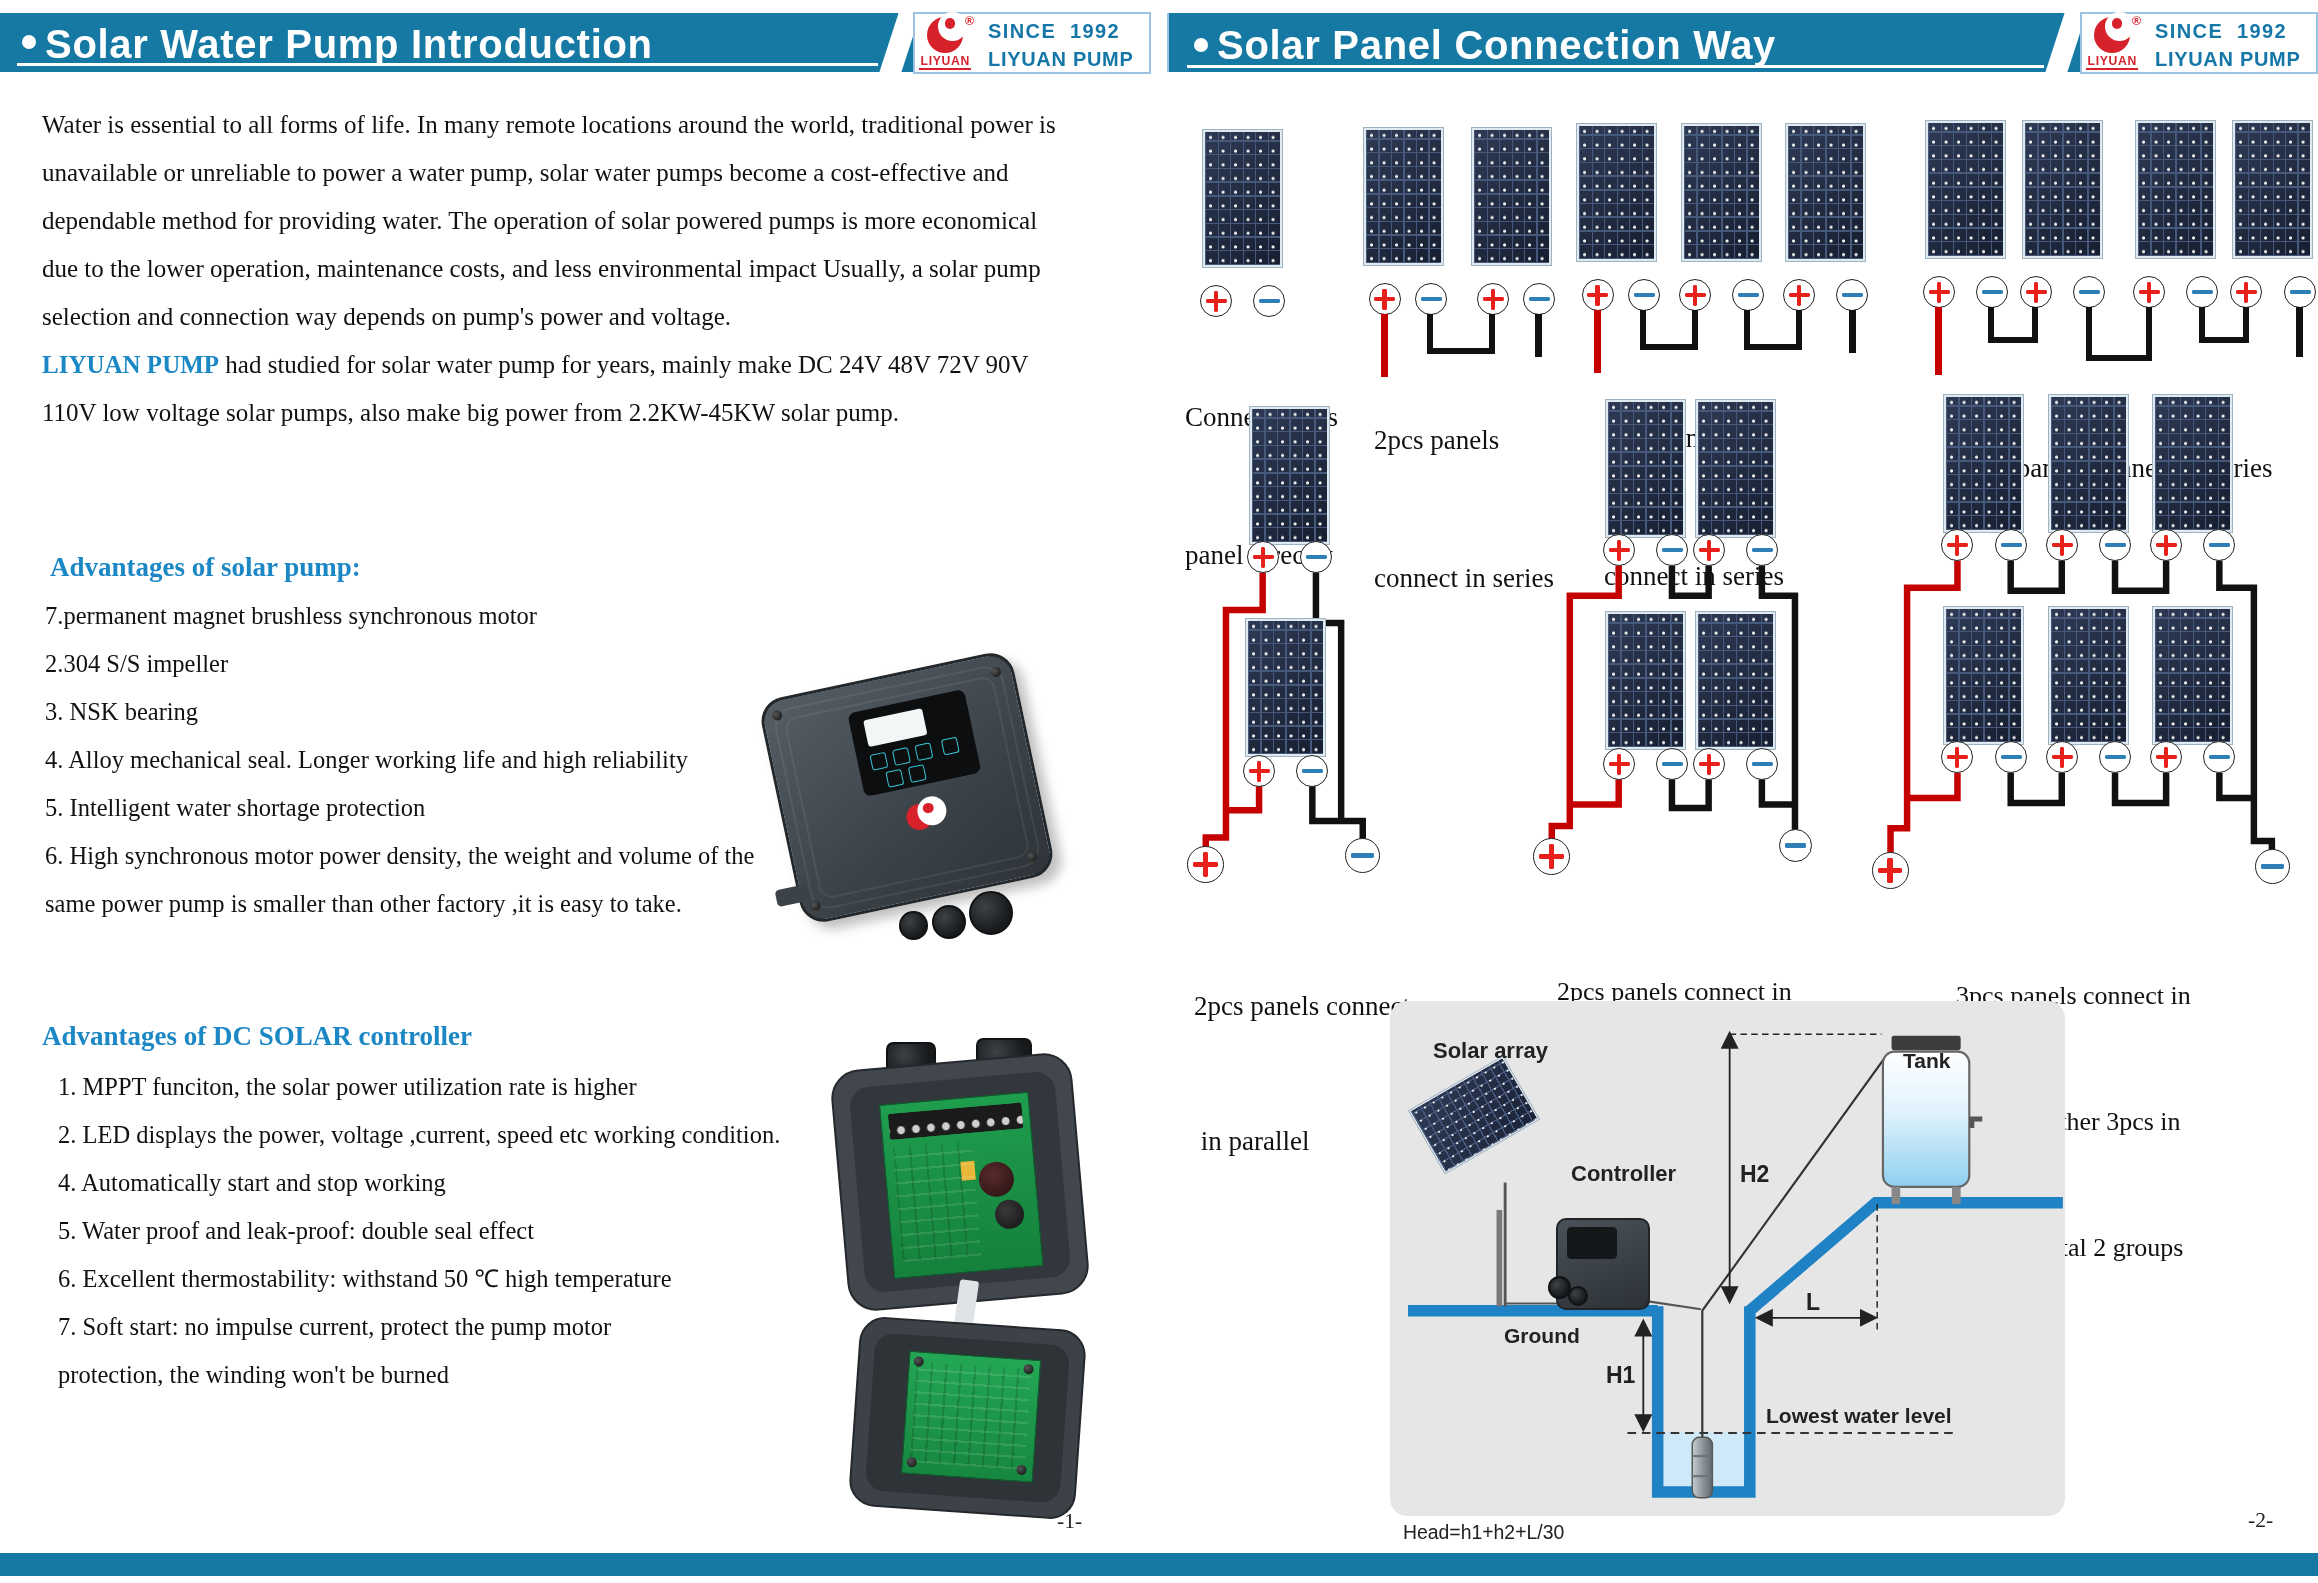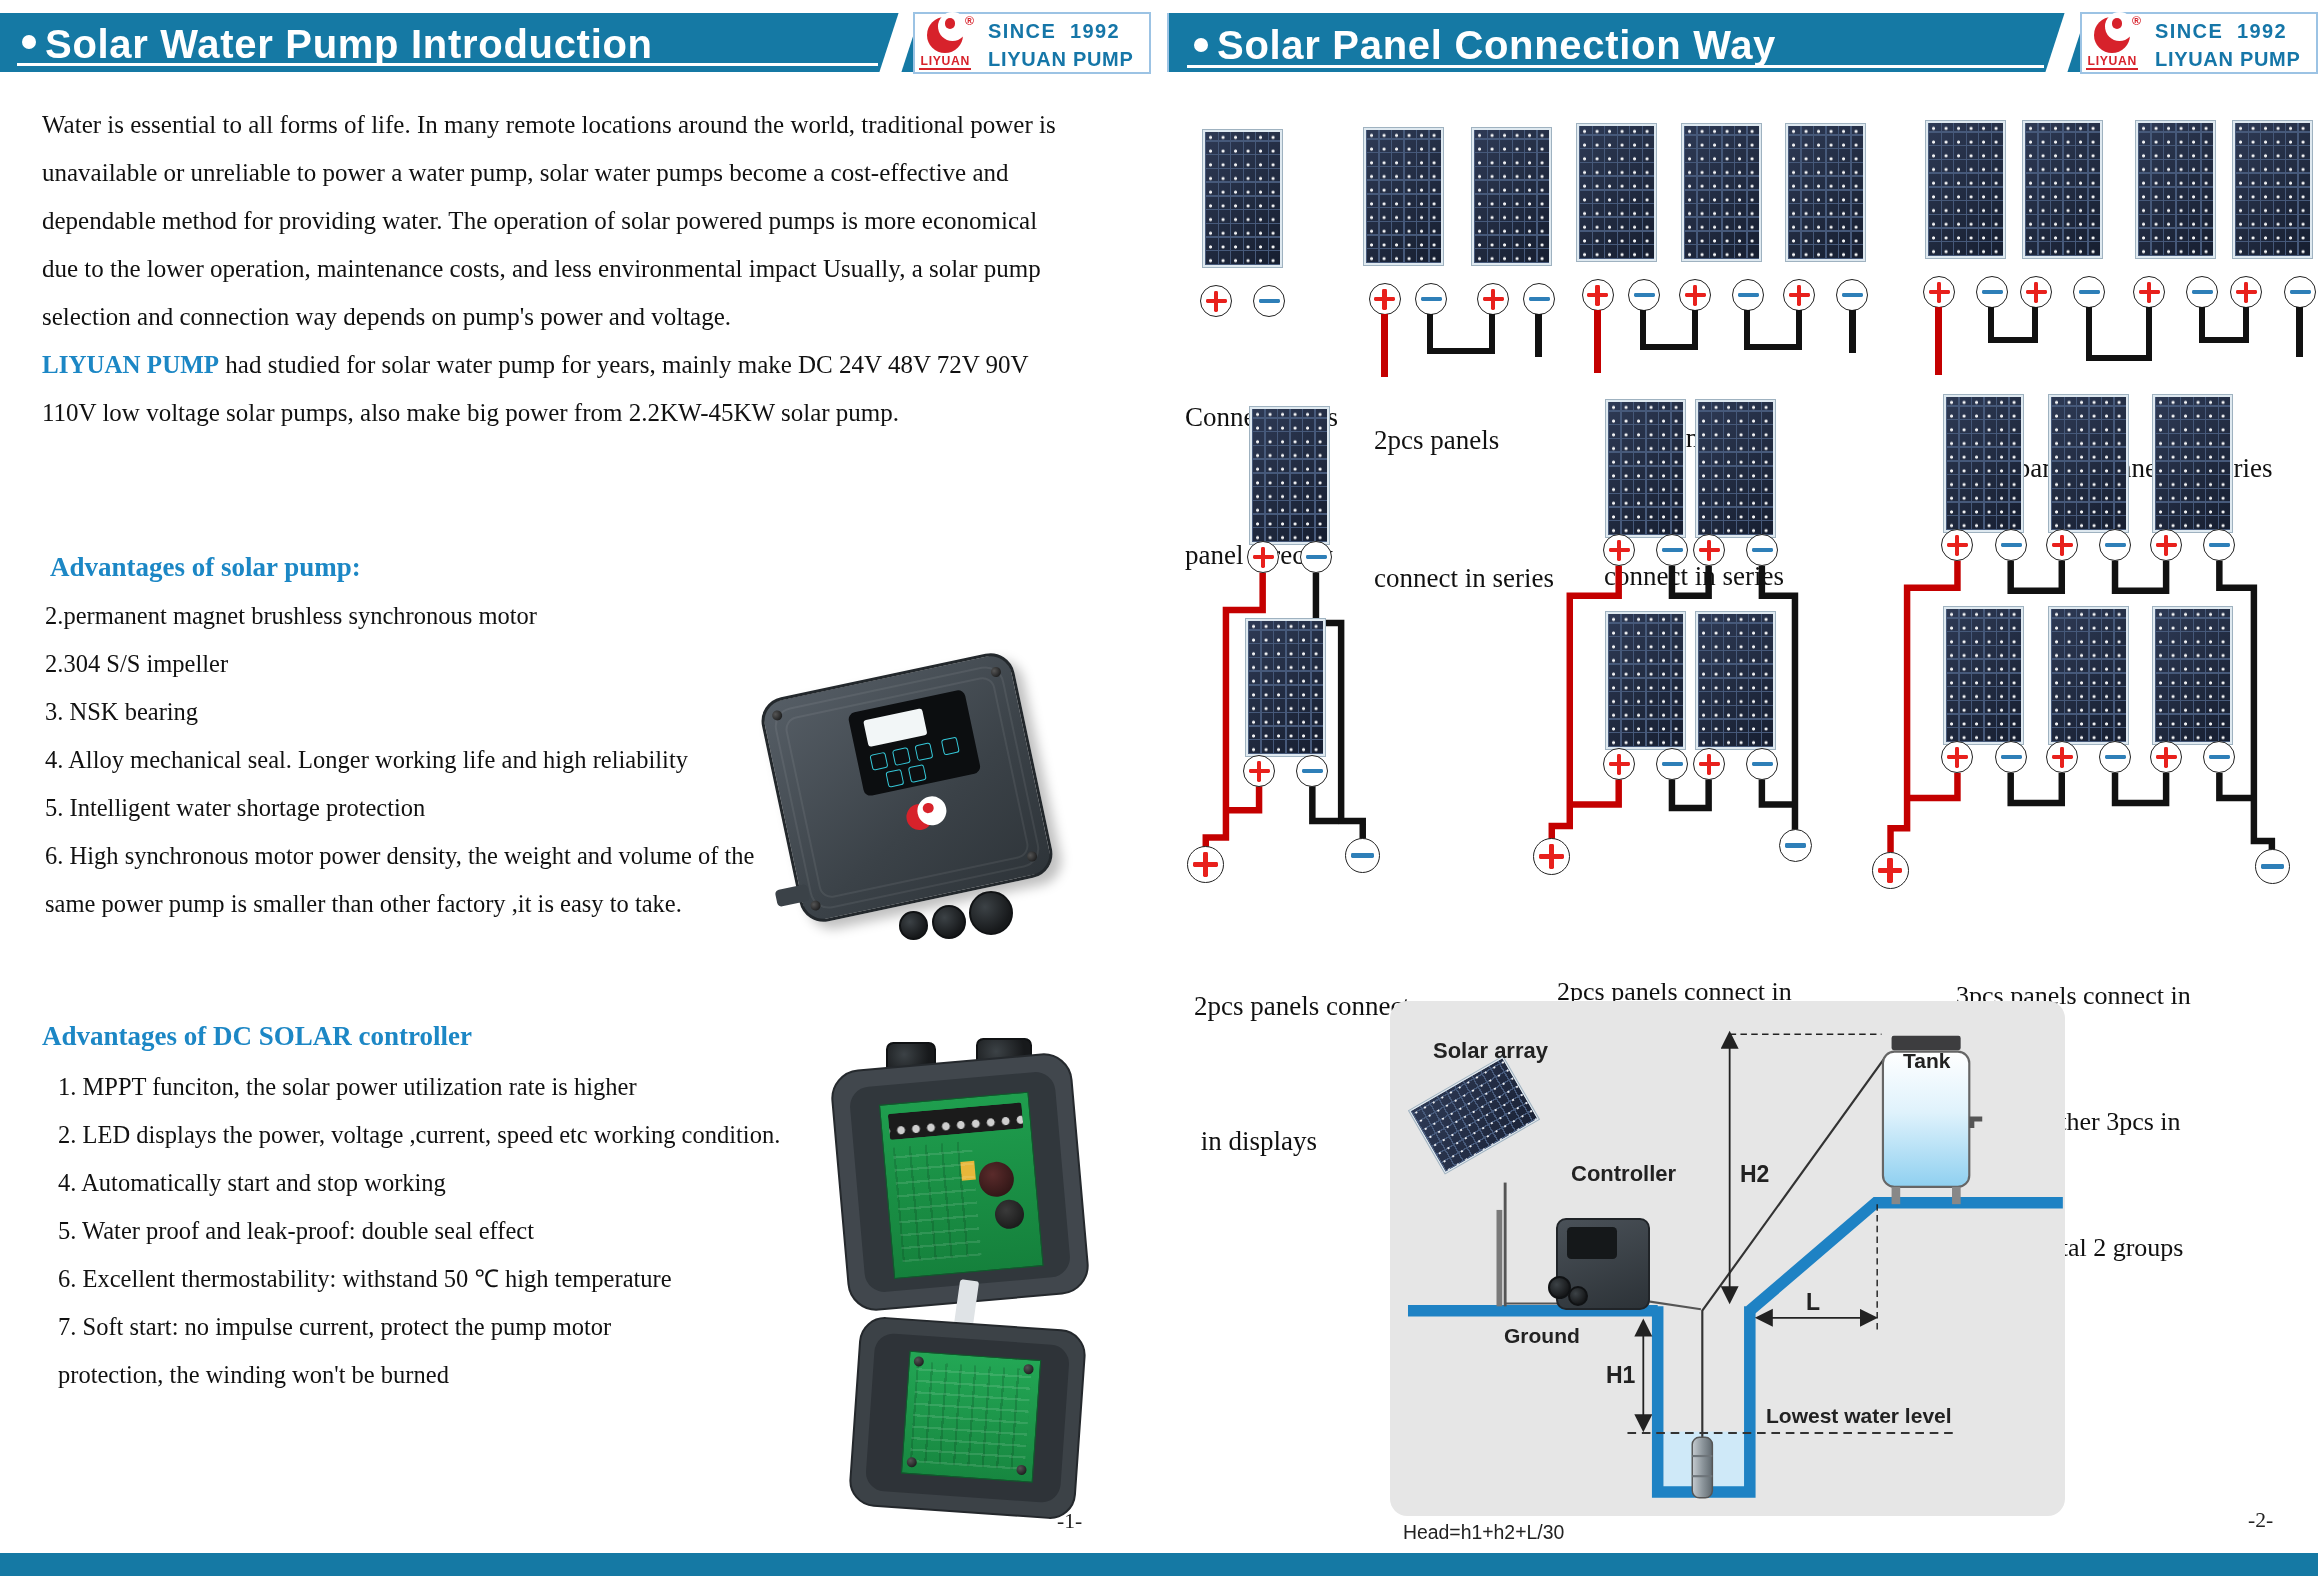--- a/index.html
+++ b/index.html
@@ -108,21 +108,21 @@
     <div class="introline">unavailable or unreliable to power a water pump, solar water pumps become a cost-effective and</div>
     <div class="introline">dependable method for providing water. The operation of solar powered pumps is more economical</div>
     <div class="introline">due to the lower operation, maintenance costs, and less environmental impact Usually, a solar pump</div>
     <div class="introline">selection and connection way depends on pump's power and voltage.</div>
     <div class="introline"><span class="brand">LIYUAN PUMP</span><span> had studied for solar water pump for years, mainly make DC 24V 48V 72V 90V</span></div>
     <div class="introline">110V low voltage solar pumps, also make big power from 2.2KW-45KW solar pump.</div>
   </div>
 
   <div class="abs advhead" style="left:50px;top:552px;">Advantages of solar pump:</div>
   <div class="abs" style="left:45px;top:592px;">
-    <div class="advitem">2.permanent magnet brushless synchronous motor</div>
+    <div class="advitem">7.permanent magnet brushless synchronous motor</div>
     <div class="advitem">2.304 S/S impeller</div>
     <div class="advitem">3. NSK bearing</div>
     <div class="advitem">4. Alloy mechanical seal. Longer working life and high reliability</div>
     <div class="advitem">5. Intelligent water shortage protection</div>
     <div class="advitem">6. High synchronous motor power density, the weight and volume of the</div>
     <div class="advitem">same power pump is smaller than other factory ,it is easy to take.</div>
   </div>
 
   <div class="abs advhead" style="left:42px;top:1021px;">Advantages of DC SOLAR controller</div>
   <div class="abs" style="left:58px;top:1063px;">
@@ -274,21 +274,21 @@
     <div class="panel" style="left:72px;top:212px;"></div>
     <div class="term plus" style="left:73px;top:134px;"></div>
     <div class="term minus" style="left:126px;top:134px;"></div>
     <div class="term plus" style="left:69px;top:348px;"></div>
     <div class="term minus" style="left:122px;top:348px;"></div>
     <div class="term plus" style="left:13px;top:439px;width:37px;height:37px;"></div>
     <div class="term minus" style="left:171px;top:431px;width:35px;height:35px;"></div>
   </div>
   <div class="cap2" style="left:1194px;top:894px;font-size:27px;line-height:45px;">
     <div>2pcs panels connect</div>
-    <div> in displays</div>
+    <div> in parallel</div>
   </div>
 
   <div class="abs" style="left:1523px;top:400px;width:295px;height:583px;">
     <svg width="295" height="583" style="position:absolute;left:0;top:0;" viewBox="0 0 410 810">
       <path d="M207,230 V272 H258 V230" fill="none" stroke="#111" stroke-width="9"></path>
       <path d="M207,527 V567 H258 V527" fill="none" stroke="#111" stroke-width="9"></path>
       <path d="M133,230 V272 H65 V592 H40 V610" fill="none" stroke="#C40000" stroke-width="9"></path>
       <path d="M133,527 V562 H69" fill="none" stroke="#C40000" stroke-width="9"></path>
       <path d="M332,230 V272 H378 V598" fill="none" stroke="#111" stroke-width="9"></path>
       <path d="M332,527 V562 H374" fill="none" stroke="#111" stroke-width="9"></path>

